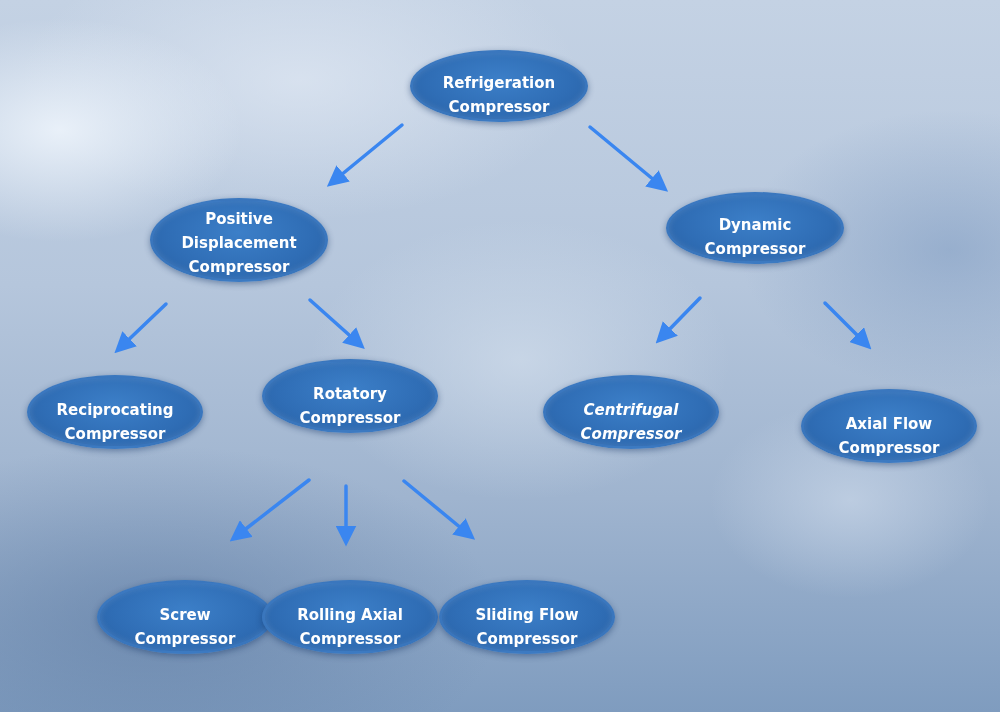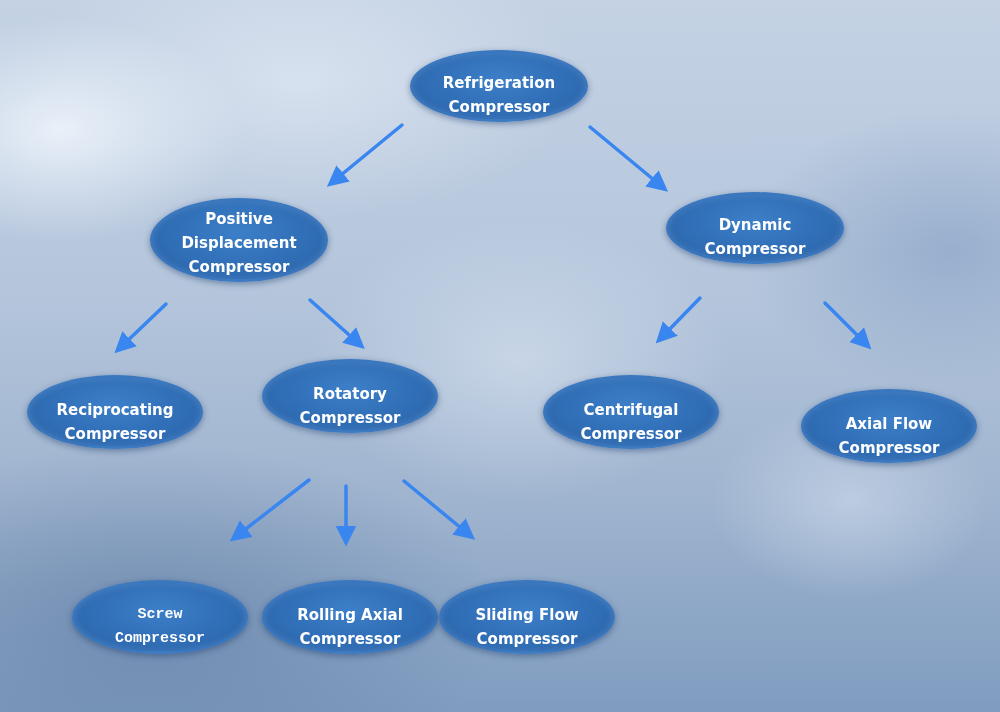--- a/index.html
+++ b/index.html
@@ -68,31 +68,31 @@
 <div class="node" style="left:27px;top:375px;width:176px;height:74px;">
   <span>Reciprocating
 Compressor</span>
 </div>
 
 <div class="node" style="left:262px;top:359px;width:176px;height:74px;">
   <span>Rotatory
 Compressor</span>
 </div>
 
-<div class="node" style="left:543px;top:375px;width:176px;height:74px;">
+<div class="node" style="left:543px;top:375px;width:176px;height:74px;font-style:italic;">
   <span>Centrifugal
 Compressor</span>
 </div>
 
 <div class="node" style="left:801px;top:389px;width:176px;height:74px;">
   <span>Axial Flow
 Compressor</span>
 </div>
 
-<div class="node" style="left:72px;top:580px;width:176px;height:74px;font-family:Liberation Mono, monospace;">
+<div class="node" style="left:97px;top:580px;width:176px;height:74px;">
   <span>Screw
 Compressor</span>
 </div>
 
 <div class="node" style="left:262px;top:580px;width:176px;height:74px;">
   <span>Rolling Axial
 Compressor</span>
 </div>
 
 <div class="node" style="left:439px;top:580px;width:176px;height:74px;">

